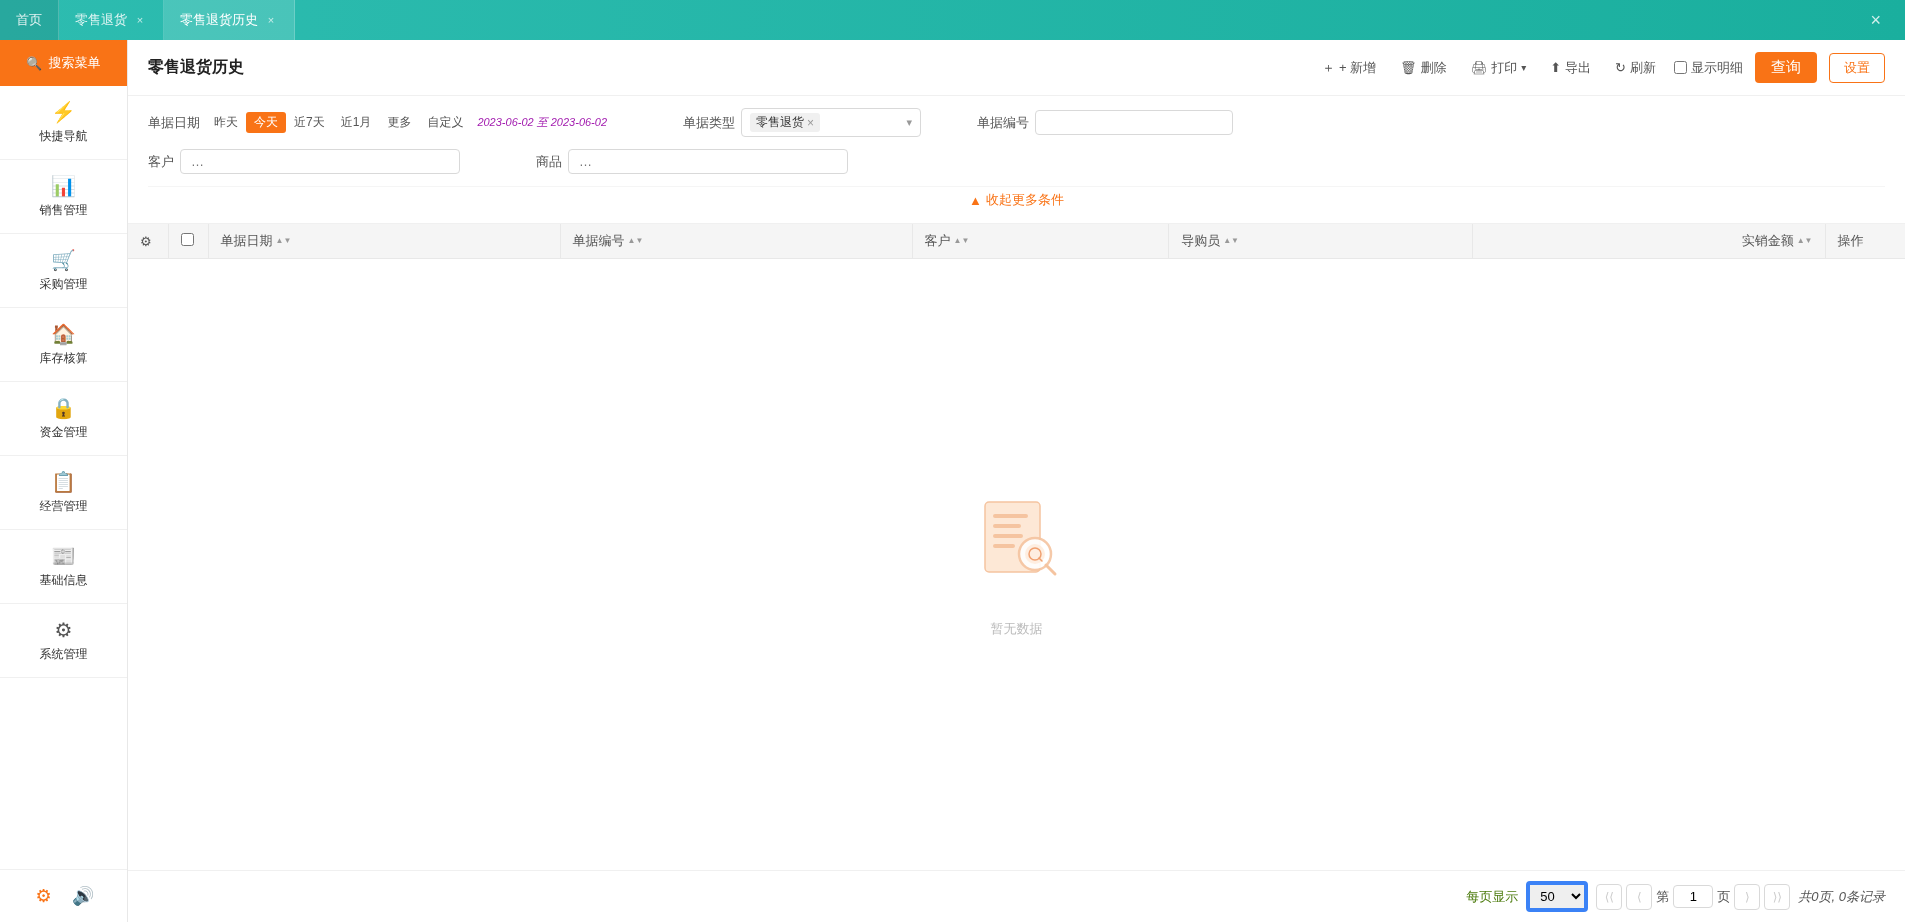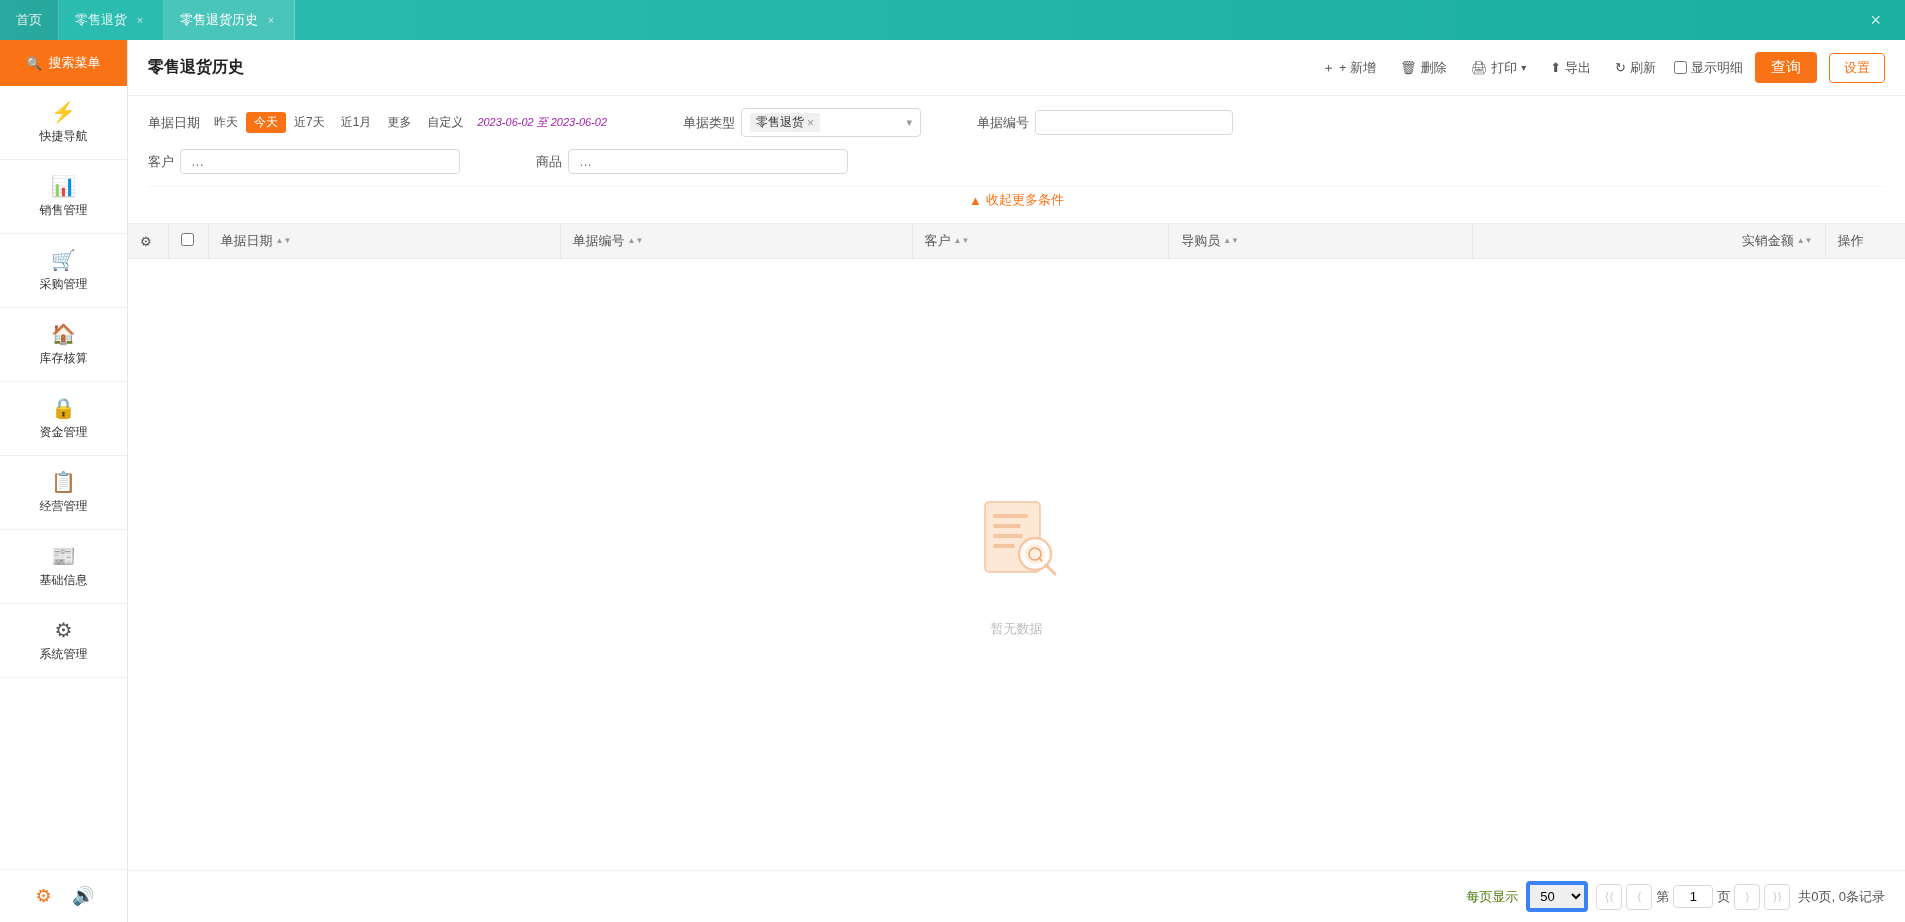--- a/index.html
+++ b/index.html
@@ -397,21 +397,21 @@
     .page-nav-btn.disabled { color: #ccc; cursor: not-allowed; }
     .page-input {
       width: 40px;
       border: 1px solid #d9d9d9;
       border-radius: 4px;
       padding: 3px 6px;
       text-align: center;
       font-size: 13px;
       outline: none;
     }
-    .page-total { color: #555; font-size: 13px; }
+    .page-total { color: #555; font-size: 13px; font-style: italic; }
   </style>
 </head>
 <body>
 
 <div class="top-bar">
   <div class="top-bar-tabs">
     <div class="tab-item home">
       <span>首页</span>
     </div>
     <div class="tab-item">

